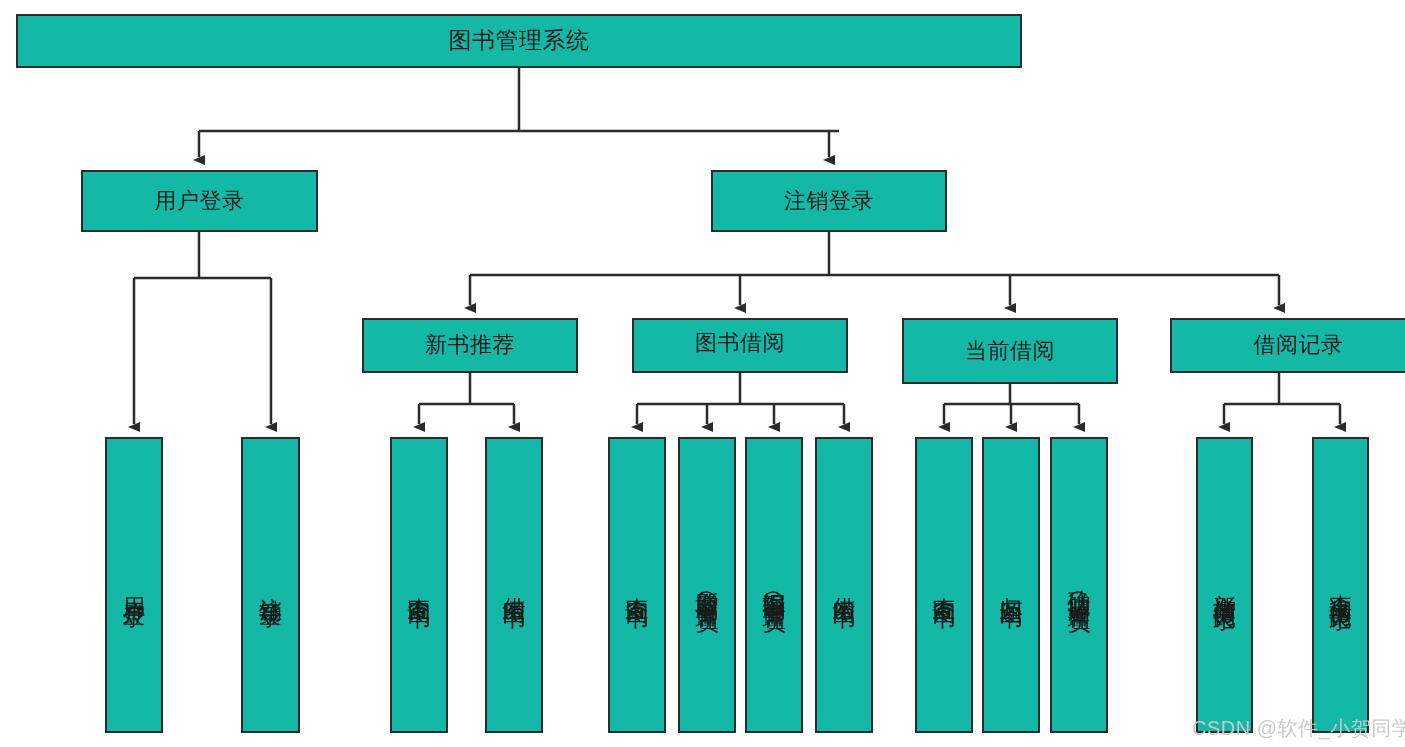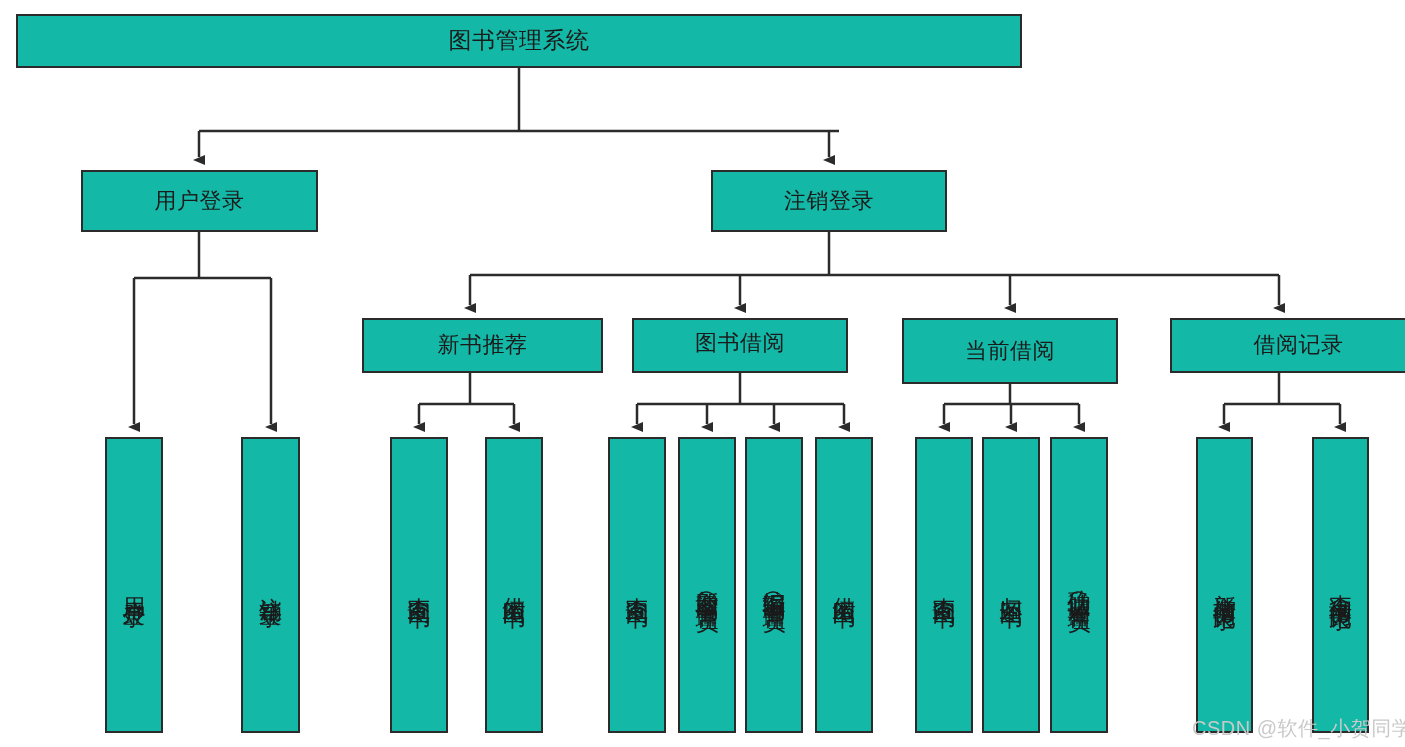--- a/index.html
+++ b/index.html
@@ -125,21 +125,21 @@
   </div>
 
   <div class="node horiz" style="left:81px; top:170px; width:237px; height:62px;">
     <span class="label">用户登录</span>
   </div>
 
   <div class="node horiz" style="left:711px; top:170px; width:236px; height:62px;">
     <span class="label">注销登录</span>
   </div>
 
-  <div class="node horiz" style="left:362px; top:318px; width:241px; height:55px;">
+  <div class="node horiz" style="left:362px; top:318px; width:216px; height:55px;">
     <span class="label">新书推荐</span>
   </div>
 
   <div class="node horiz" style="left:632px; top:318px; width:216px; height:55px;font-family:Liberation Mono, monospace;">
     <span class="label">图书借阅</span>
   </div>
 
   <div class="node horiz" style="left:902px; top:318px; width:216px; height:66px;">
     <span class="label">当前借阅</span>
   </div>

